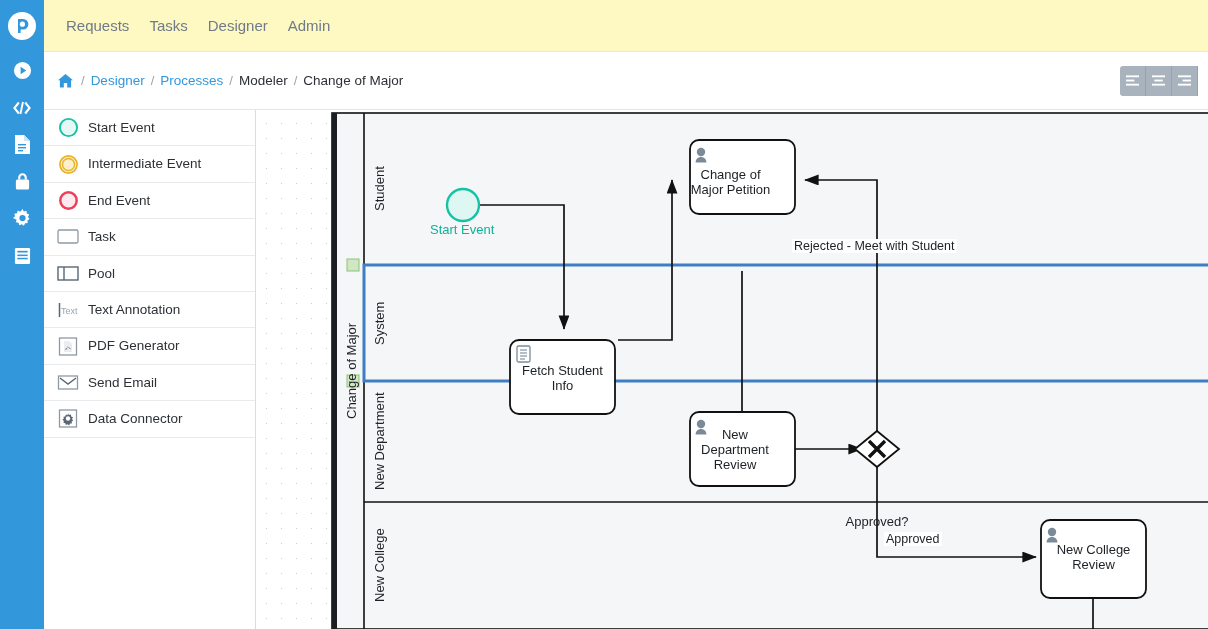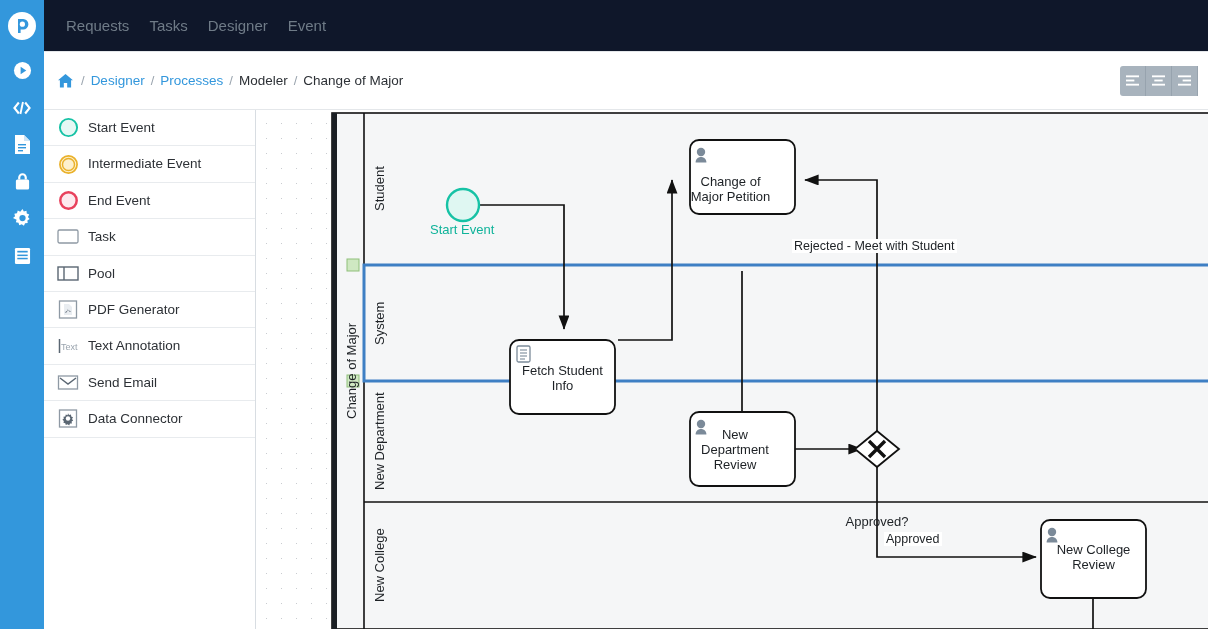--- a/index.html
+++ b/index.html
@@ -24,21 +24,21 @@
   .rail-item {
     width: 44px; height: 37px;
     display: flex; align-items: center; justify-content: center;
     color: #fff; cursor: pointer;
   }
   .rail-item svg { display: block; fill: #fff; }
 
   
   .topnav {
     position: absolute; left: 44px; top: 0; width: 1164px; height: 52px;
-    background: #0f172a; border-bottom: 1px solid #e4e7ea;
+    background: #fef9c3; border-bottom: 1px solid #e4e7ea;
     display: flex; align-items: center; padding-left: 12px;
   }
   .topnav a {
     font-size: 15px; color: #6f7b87; text-decoration: none;
     padding: 6px 10px; cursor: pointer; white-space: nowrap;
   }
 
   
   .crumbbar {
     position: absolute; left: 44px; top: 52px; width: 1164px; height: 58px;
@@ -155,21 +155,21 @@
           <rect x="3.5" y="8" width="11" height="1.6" fill="#3397dc"></rect>
           <rect x="3.5" y="11.4" width="11" height="1.6" fill="#3397dc"></rect>
         </svg>
     </div>
   </div>
 
   <div class="topnav">
     <a>Requests</a>
     <a>Tasks</a>
     <a>Designer</a>
-    <a>Event</a>
+    <a>Admin</a>
   </div>
 
   <div class="crumbbar">
     <div class="crumbs">
       <span class="crumb-home">
         <svg width="15" height="14" viewBox="0 0 16 15">
             <path d="M8 0L0 6.6h2v7.9h4.2V9.7h3.6v4.8H14V6.6h2z"></path>
           </svg>
       </span>
       <span class="crumb-sep">/</span>
@@ -253,37 +253,37 @@
         <svg width="22" height="17" viewBox="0 0 22 17">
             <rect x="1" y="2" width="20" height="13" fill="#fff" stroke="#5a6672" stroke-width="1.4"></rect>
             <line x1="7" y1="2" x2="7" y2="15" stroke="#5a6672" stroke-width="1.4"></line>
           </svg>
       </span>
       <span class="pal-label">Pool</span>
     </div>
 
     <div class="pal-item">
       <span class="pal-ico">
+        <svg width="24" height="16" viewBox="0 0 24 16">
+            <path d="M3.5 1v14" stroke="#5a6672" stroke-width="1.5" fill="none"></path>
+            <text x="5" y="12" font-family="Liberation Sans, sans-serif" font-size="9" fill="#9aa4ae">Text</text>
+          </svg>
+      </span>
+      <span class="pal-label">Text Annotation</span>
+    </div>
+
+    <div class="pal-item">
+      <span class="pal-ico">
         <svg width="20" height="19" viewBox="0 0 20 19">
             <rect x="1.5" y="1" width="17" height="17" fill="#fff" stroke="#8e99a4" stroke-width="1.3"></rect>
             <path d="M6 4h5l3 3v8H6z" fill="#e9edf1"></path>
             <path d="M9.6 7.5c.7 2.2-.4 4.6-1.6 5.2-.6.3-1-.4-.3-.9 1.1-.8 3.4-1.2 4.6-.8.7.3.4 1-.4.8-1.1-.3-2.4-2.6-2.3-4.3z" fill="#5a6672"></path>
           </svg>
       </span>
       <span class="pal-label">PDF Generator</span>
-    </div>
-
-    <div class="pal-item">
-      <span class="pal-ico">
-        <svg width="24" height="16" viewBox="0 0 24 16">
-            <path d="M3.5 1v14" stroke="#5a6672" stroke-width="1.5" fill="none"></path>
-            <text x="5" y="12" font-family="Liberation Sans, sans-serif" font-size="9" fill="#9aa4ae">Text</text>
-          </svg>
-      </span>
-      <span class="pal-label">Text Annotation</span>
     </div>
 
     <div class="pal-item">
       <span class="pal-ico">
         <svg width="22" height="17" viewBox="0 0 22 17">
             <rect x="1.5" y="2" width="19" height="13" fill="#fff" stroke="#8e99a4" stroke-width="1.3"></rect>
             <path d="M3 4l8 6 8-6" fill="none" stroke="#5a6672" stroke-width="1.4"></path>
           </svg>
       </span>
       <span class="pal-label">Send Email</span>
@@ -393,21 +393,21 @@
 
     <div class="lane-label" style="left:80px; top:3px; width:30px; height:516px; display:flex; align-items:center; justify-content:center;">Change of Major</div>
 
     <div class="lane-label" style="left:108px; top:3px; width:30px; height:152px; display:flex; align-items:center; justify-content:center;">Student</div>
     <div class="lane-label" style="left:108px; top:155px; width:30px; height:116px; display:flex; align-items:center; justify-content:center;">System</div>
     <div class="lane-label" style="left:108px; top:271px; width:30px; height:121px; display:flex; align-items:center; justify-content:center;">New Department</div>
     <div class="lane-label" style="left:108px; top:392px; width:30px; height:127px; display:flex; align-items:center; justify-content:center;">New College</div>
 
     <div class="start-label" style="left:174px; top:112px;">Start Event</div>
 
-    <div class="node-label" style="left:434px; top:64px; width:81px;text-align:center;">Change of
+    <div class="node-label" style="left:434px; top:57px; width:81px;text-align:center;">Change of
 Major Petition</div>
 
     <div class="node-label" style="left:254px; top:253px; width:105px;">Fetch Student
 Info</div>
 
     <div class="node-label" style="left:434px; top:317px; width:90px;">New
 Department
 Review</div>
 
     <div class="node-label" style="left:576px; top:364px; width:90px;margin-top:40px;">Approved?</div>

